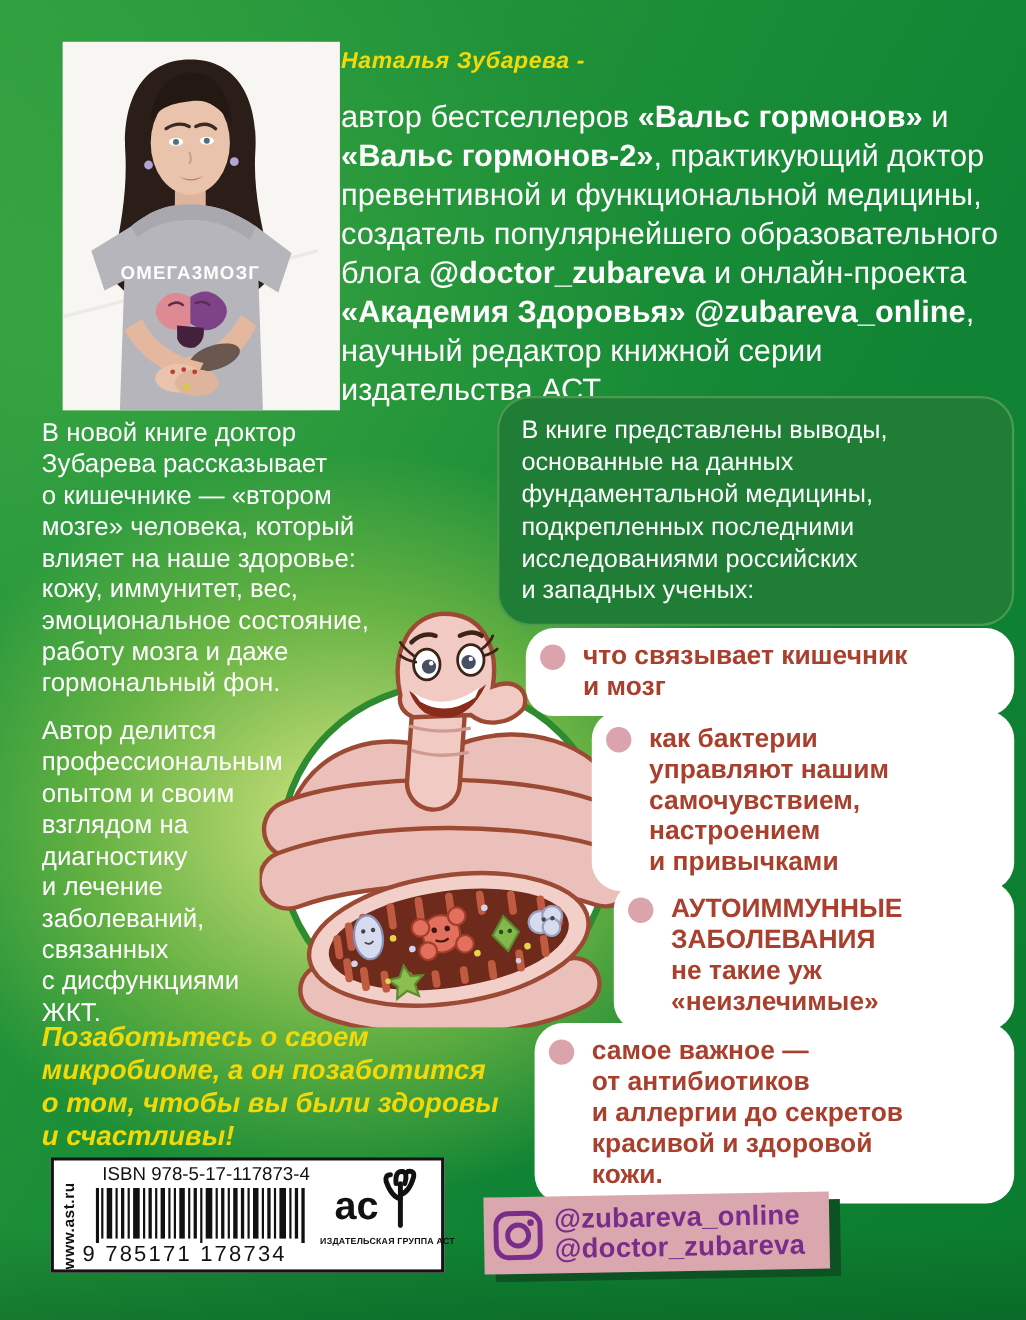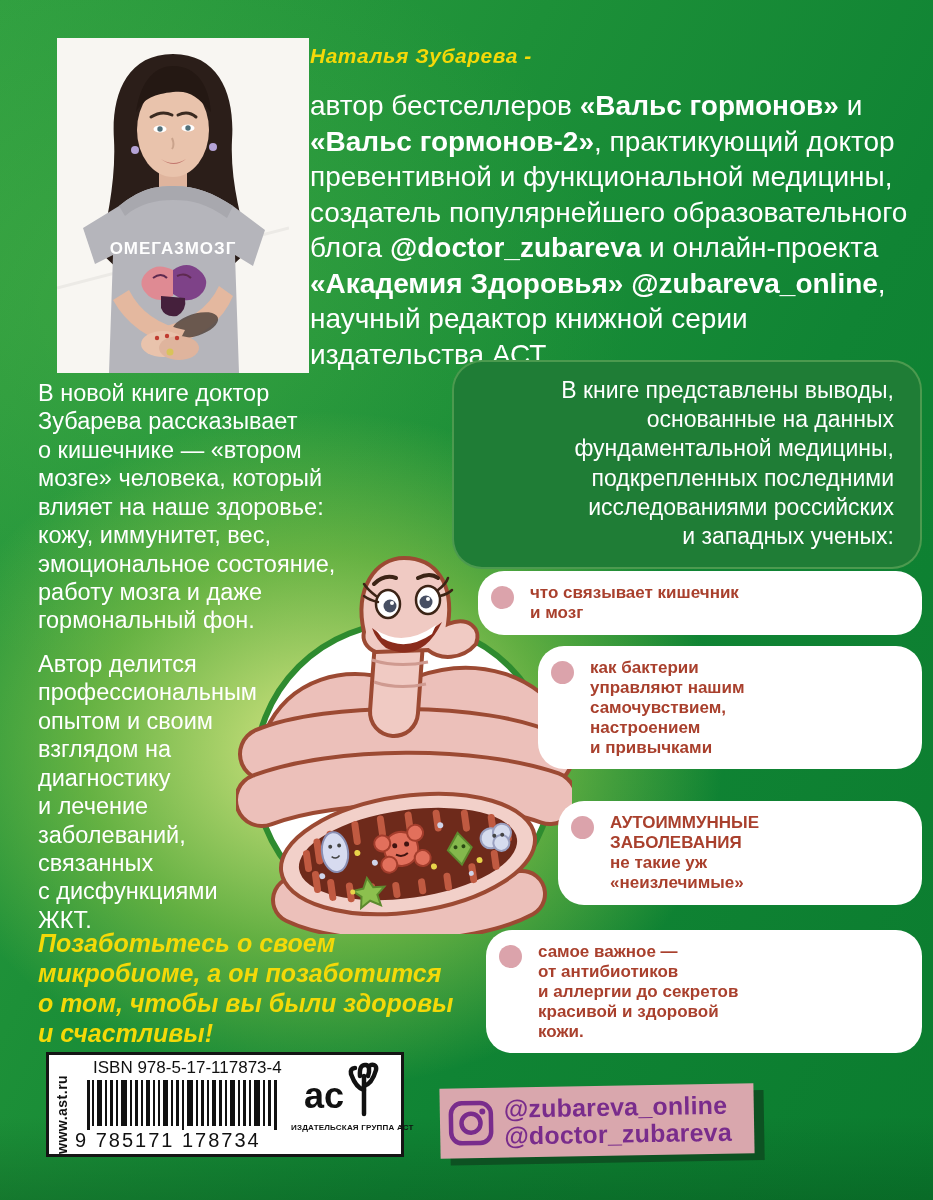--- a/index.html
+++ b/index.html
@@ -28,27 +28,27 @@
   
   .col-para{left:38px;color:#fff;font-size:23.5px;line-height:1.21;}
   .para1{top:379px;width:310px;}
   .para2{top:650px;width:290px;}
   .cta{left:38px;top:928px;width:430px;font-size:25px;font-weight:bold;font-style:italic;color:#f4d908;line-height:1.2;}
 
   
   .green-bubble{
     left:452px;top:360px;width:470px;box-sizing:border-box;
     background:#1f7d36;border:2px solid rgba(160,210,125,.35);border-radius:30px;
-    padding:14px 26px 16px 20px;color:#fff;font-size:23px;line-height:1.27;text-align:right;
+    padding:14px 44px 16px 20px;color:#fff;font-size:23px;line-height:1.27;text-align:left;
   }
 
   
   .bubble{background:#fff;border-radius:26px;z-index:3;box-sizing:border-box;padding:12px 18px 12px 52px;}
   .bubble .dot{position:absolute;left:13px;top:15px;width:23px;height:23px;border-radius:50%;background:#dba3ab;}
-  .bubble p{color:#a9402d;font-weight:bold;font-size:17px;line-height:1.17;}
+  .bubble p{color:#a9402d;font-weight:bold;font-size:24px;line-height:1.17;}
   .b1{left:478px;top:571px;width:444px;}
   .b2{left:538px;top:646px;width:384px;}
   .b3{left:558px;top:801px;width:364px;}
   .b4{left:486px;top:930px;width:436px;}
 
   
   .illo{left:236px;top:532px;width:336px;height:402px;z-index:2;}
 
   
   .barcode-box{left:46px;top:1052px;width:358px;height:105px;background:#fff;border:3px solid #151515;box-sizing:border-box;z-index:2;}

